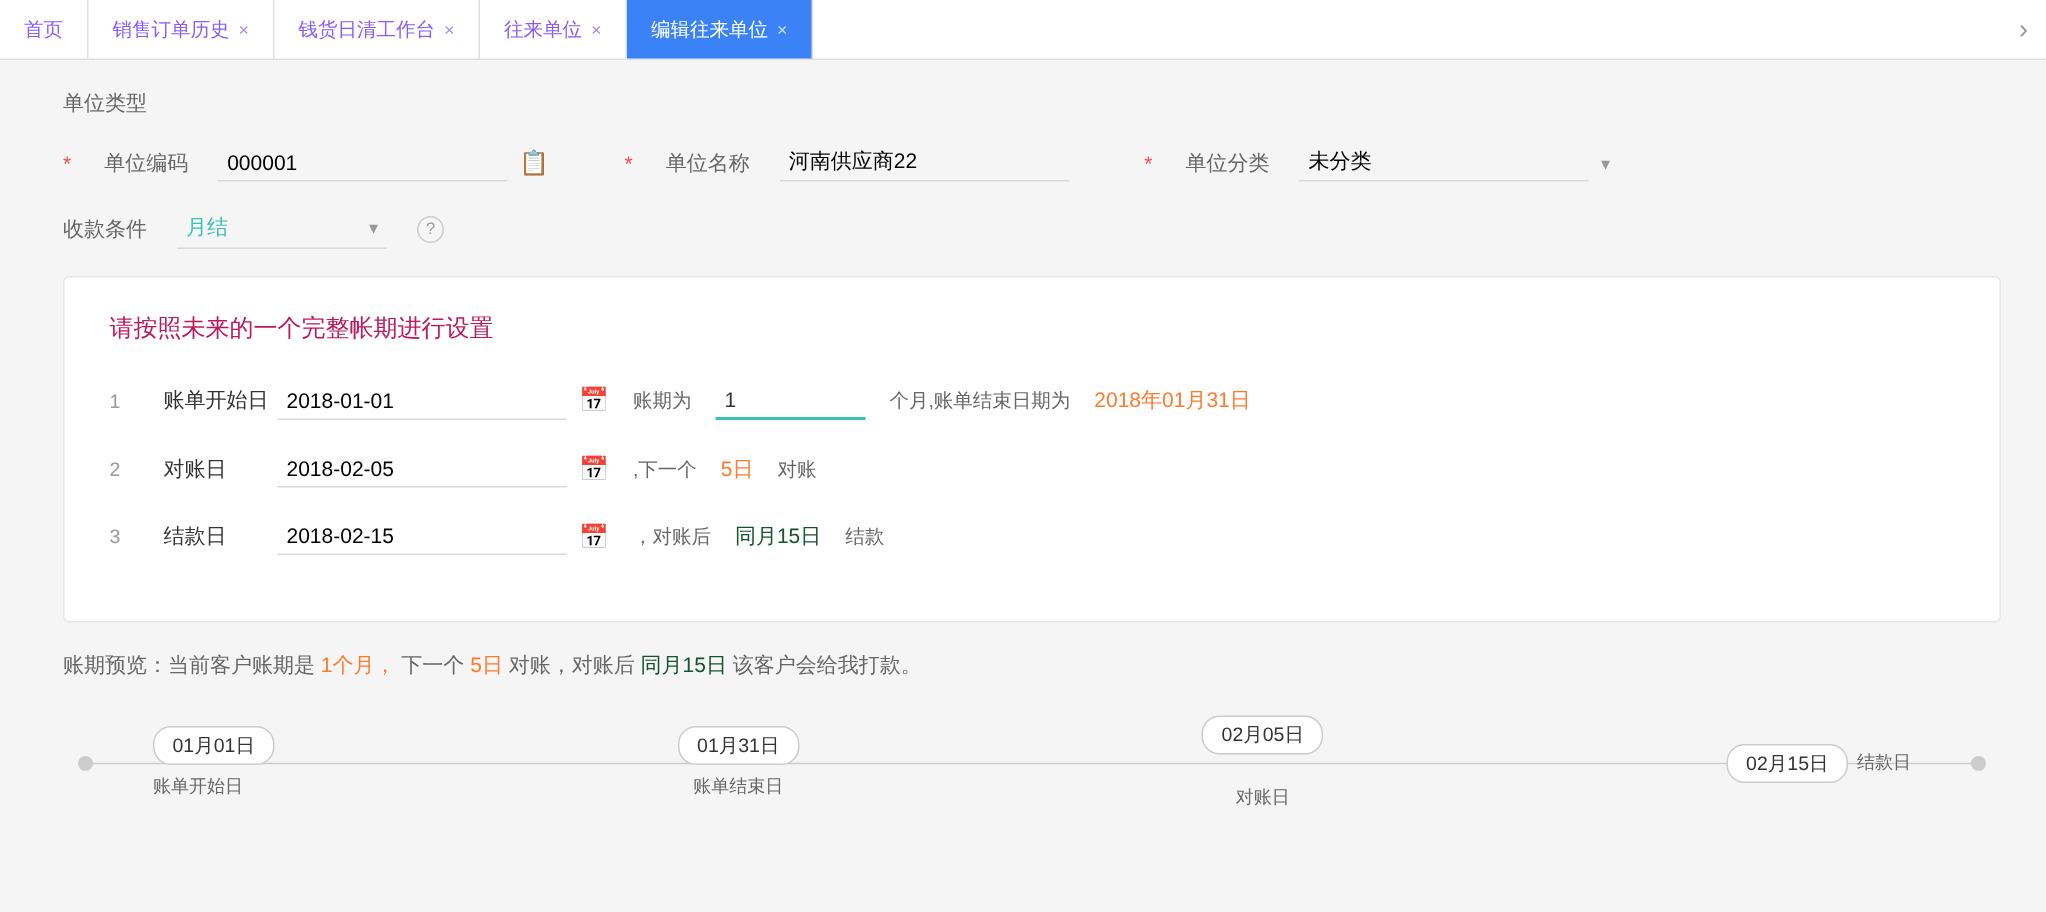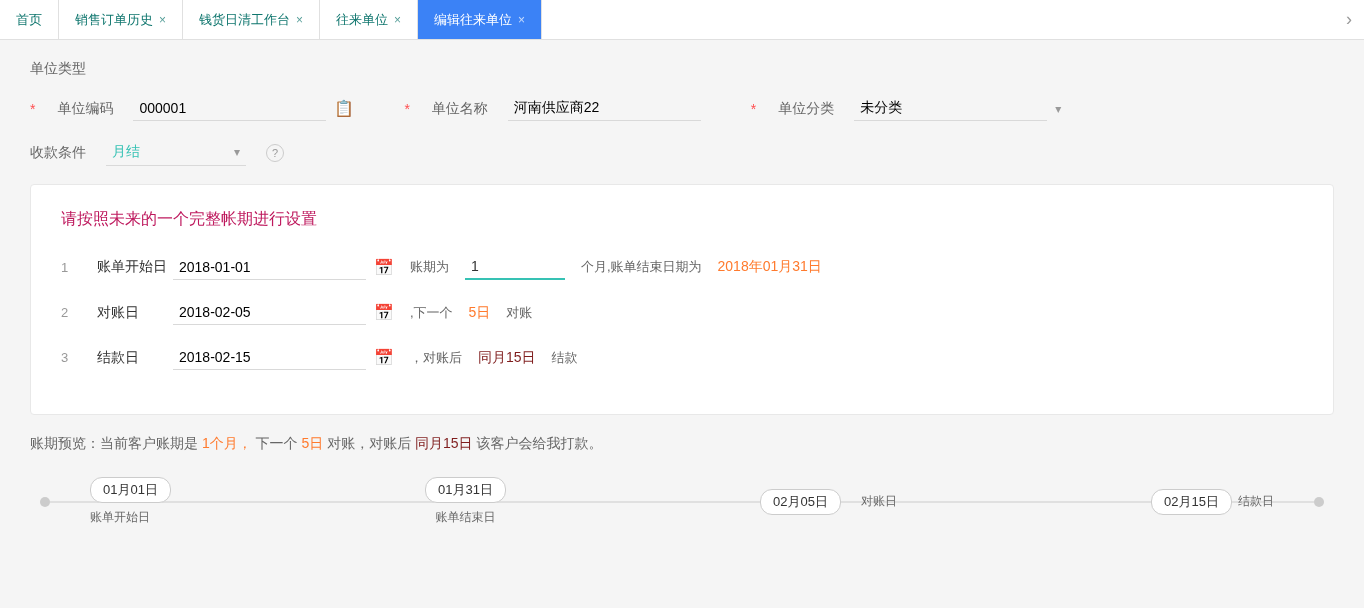--- a/index.html
+++ b/index.html
@@ -13,21 +13,21 @@
       border-bottom: 1px solid #e0e0e0;
       height: 40px;
     }
     .tab {
       display: flex;
       align-items: center;
       padding: 0 16px;
       cursor: pointer;
       border-right: 1px solid #e0e0e0;
       font-size: 13px;
-      color: #0f766e;
+      color: #8b5cf6;
       white-space: nowrap;
       gap: 6px;
     }
     .tab.active {
       background: #3b82f6;
       color: #fff;
     }
     .tab .close-x {
       font-size: 12px;
       opacity: 0.7;
@@ -42,20 +42,21 @@
       cursor: pointer;
       font-size: 18px;
       color: #999;
     }
 
     
     .main {
       padding: 20px 30px;
       background: #f5f5f5;
       min-height: calc(100vh - 40px);
+      margin-left: 12px;
     }
 
     
     .form-row {
       display: flex;
       align-items: center;
       margin-bottom: 18px;
       gap: 20px;
     }
     .form-label {
@@ -207,21 +208,21 @@
     }
     .period-desc {
       color: #666;
       font-size: 13px;
     }
     .highlight-orange {
       color: #ff7a2d;
       font-weight: 500;
     }
     .highlight-teal {
-      color: #7f1d1d;
+      color: #14532d;
       font-weight: 500;
     }
 
     .months-input {
       border: none;
       border-bottom: 2px solid #36c2b4;
       padding: 4px 6px;
       font-size: 14px;
       background: transparent;
       outline: none;
@@ -360,21 +361,21 @@
           <div style="display:flex;flex-direction:column;align-items:flex-start;gap:6px;margin-top:0;">
             <div style="background:#fff;border:1px solid #ccc;border-radius:12px;padding:3px 12px;font-size:13px;color:#333;">01月01日</div>
             <div style="font-size:12px;color:#666;">账单开始日</div>
           </div>
 
           <div style="display:flex;flex-direction:column;align-items:center;gap:6px;">
             <div style="background:#fff;border:1px solid #ccc;border-radius:12px;padding:3px 12px;font-size:13px;color:#333;">01月31日</div>
             <div style="font-size:12px;color:#666;text-align:center;">账单结束日</div>
           </div>
 
-          <div style="display:flex;align-items:center;gap:20px;">
+          <div style="display:flex;flex-direction:column;align-items:center;gap:20px;">
             <div style="background:#fff;border:1px solid #ccc;border-radius:12px;padding:3px 12px;font-size:13px;color:#333;">02月05日</div>
             <div style="font-size:12px;color:#666;">对账日</div>
           </div>
 
           <div style="display:flex;flex-direction:row;align-items:center;gap:6px;">
             <div style="background:#fff;border:1px solid #ccc;border-radius:12px;padding:3px 12px;font-size:13px;color:#333;">02月15日</div>
             <div style="font-size:12px;color:#666;">结款日</div>
           </div>
 
         </div>

